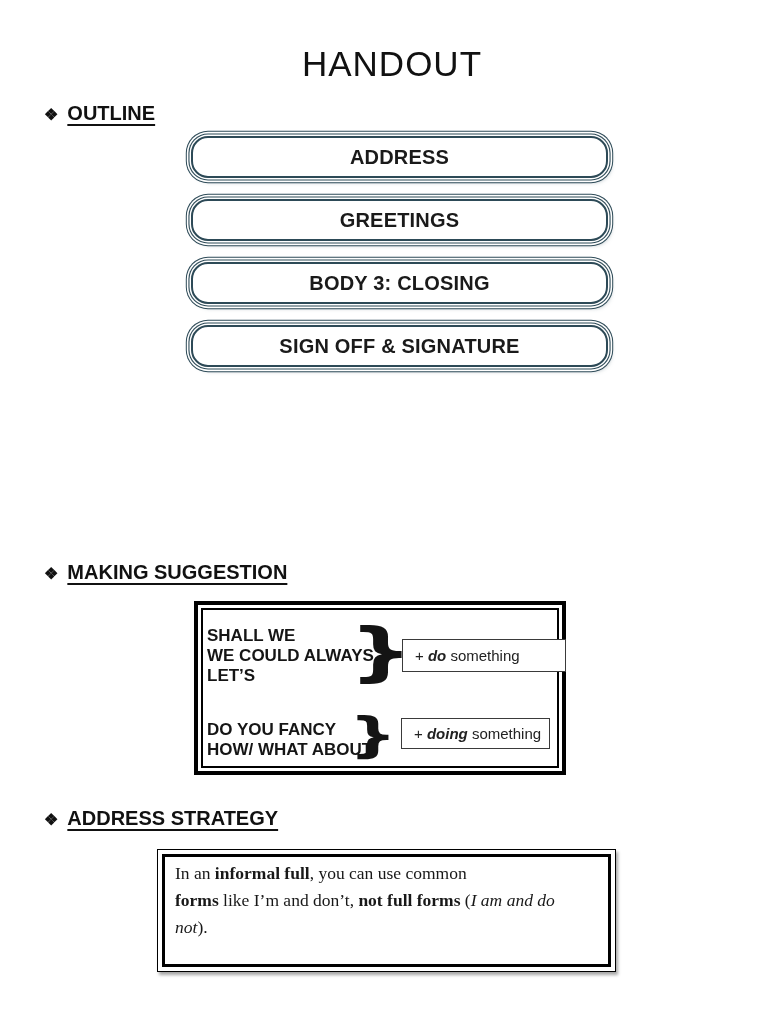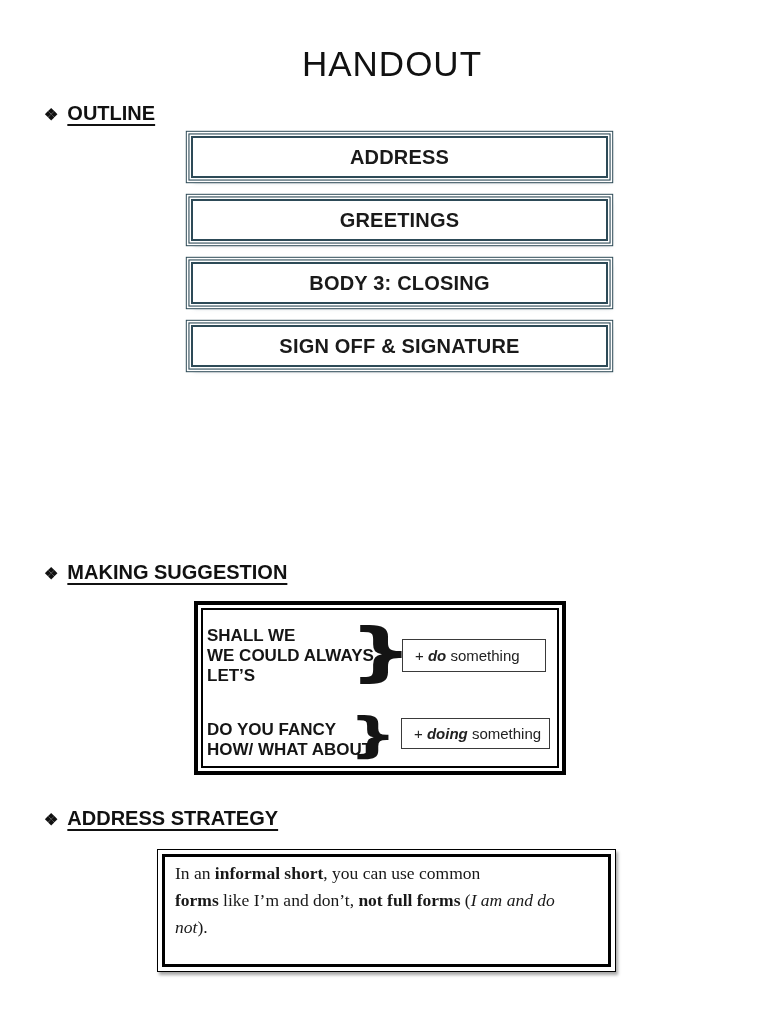--- a/index.html
+++ b/index.html
@@ -15,40 +15,40 @@
            font-size:20px;font-weight:bold;color:#111;}
   .heading .bullet{font-size:16px;line-height:16px;transform:translateY(1px);}
   .heading .heading-text{text-decoration:underline;text-decoration-thickness:2px;text-underline-offset:4px;}
   .h-outline{top:102px;}
   .h-suggestion{top:561px;}
   .h-strategy{top:807px;}
 
   
   .outline-boxes{position:absolute;left:191px;top:136px;width:417px;}
   .obox{--bc:#2d4a57;height:42px;margin-bottom:21px;border:2.5px solid var(--bc);
-        border-radius:0;background:#fff;display:flex;align-items:center;justify-content:center;
+        border-radius:17px;background:#fff;display:flex;align-items:center;justify-content:center;
         font-size:20px;font-weight:bold;letter-spacing:.2px;color:#1a1a1a;box-sizing:border-box;
         box-shadow:0 0 0 1.5px #ffffff,0 0 0 2.6px var(--bc),0 0 0 4.2px #ffffff,
                    0 0 0 5.2px var(--bc),3px 4px 4px rgba(100,120,132,.55);}
 
   
   .sbox{position:absolute;left:194px;top:601px;width:372px;height:174px;border:4px solid #000;
         padding:3px;box-sizing:border-box;background:#fff;}
   .sbox-inner{position:relative;width:100%;height:100%;border:2px solid #000;box-sizing:border-box;}
   .phrase-group{position:absolute;left:4px;font-size:17px;font-weight:bold;line-height:20px;
                 white-space:nowrap;color:#151515;}
   .pg-1{top:16px;}
   .pg-2{top:110px;}
   .brace{position:absolute;font-family:"DejaVu Sans",sans-serif;font-weight:bold;color:#141414;
          transform:scaleX(1.4);transform-origin:left center;}
   .brace-1{left:146px;top:8px;font-size:64px;line-height:68px;}
   .brace-2{left:146px;top:99px;font-size:48px;line-height:52px;}
   .result-box{position:absolute;border:1.5px solid #3a3a3a;background:#fff;display:flex;
               align-items:center;padding-left:12px;font-size:15px;color:#222;box-sizing:border-box;}
-  .rb-1{left:199px;top:29px;width:144px;height:33px;}
+  .rb-1{left:199px;top:29px;width:164px;height:33px;}
   .rb-2{left:198px;top:108px;width:149px;height:31px;}
 
   
   .wbox-wrap{position:absolute;left:157px;top:849px;width:459px;height:123px;border:1px solid #000;
              padding:4px;box-sizing:border-box;background:#fff;box-shadow:2px 3px 3px rgba(0,0,0,.35);}
   .wbox{width:100%;height:100%;border:3px solid #000;box-sizing:border-box;background:#fff;
         font-family:"Liberation Serif",serif;font-size:17.5px;line-height:27px;color:#181818;
         padding:3px 8px 0 10px;}
   .wline{white-space:nowrap;}
 
@@ -112,19 +112,19 @@
     </div>
   </div>
 
   <div class="heading h-strategy">
     <span class="bullet">❖</span>
     <span class="heading-text">ADDRESS STRATEGY</span>
   </div>
 
   <div class="wbox-wrap">
     <div class="wbox">
-      <div class="wline"><span>In an </span><span class="b">informal short</span><span>, you can use common</span></div>
+      <div class="wline"><span>In an </span><span class="b">informal full</span><span>, you can use common</span></div>
       <div class="wline"><span class="b">forms</span><span> like I’m and don’t, </span><span class="b">not full forms</span><span> (</span><span class="i">I am and do</span></div>
       <div class="wline"><span class="i">not</span><span>).</span></div>
     </div>
   </div>
 
 </div>
 
 </body></html>

